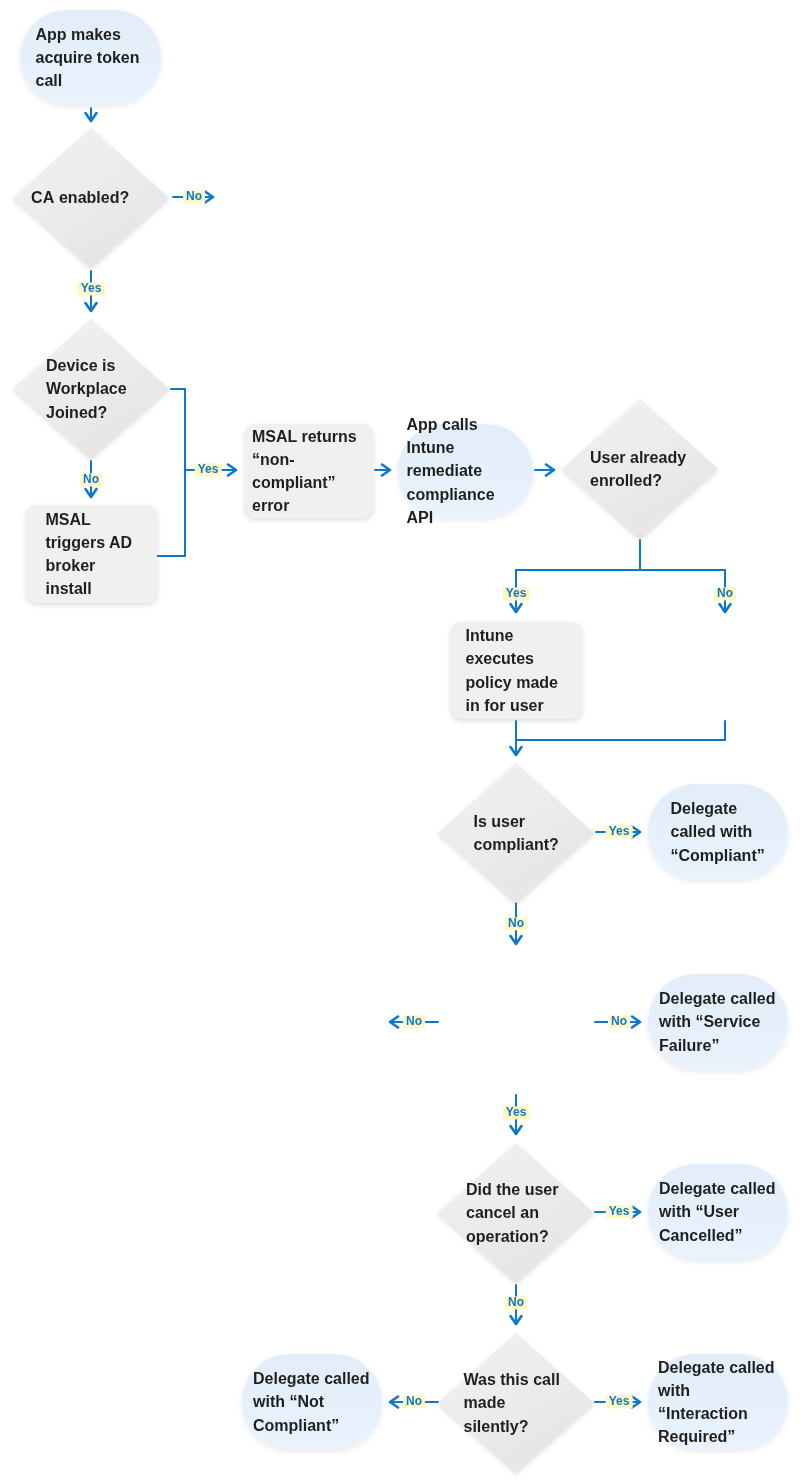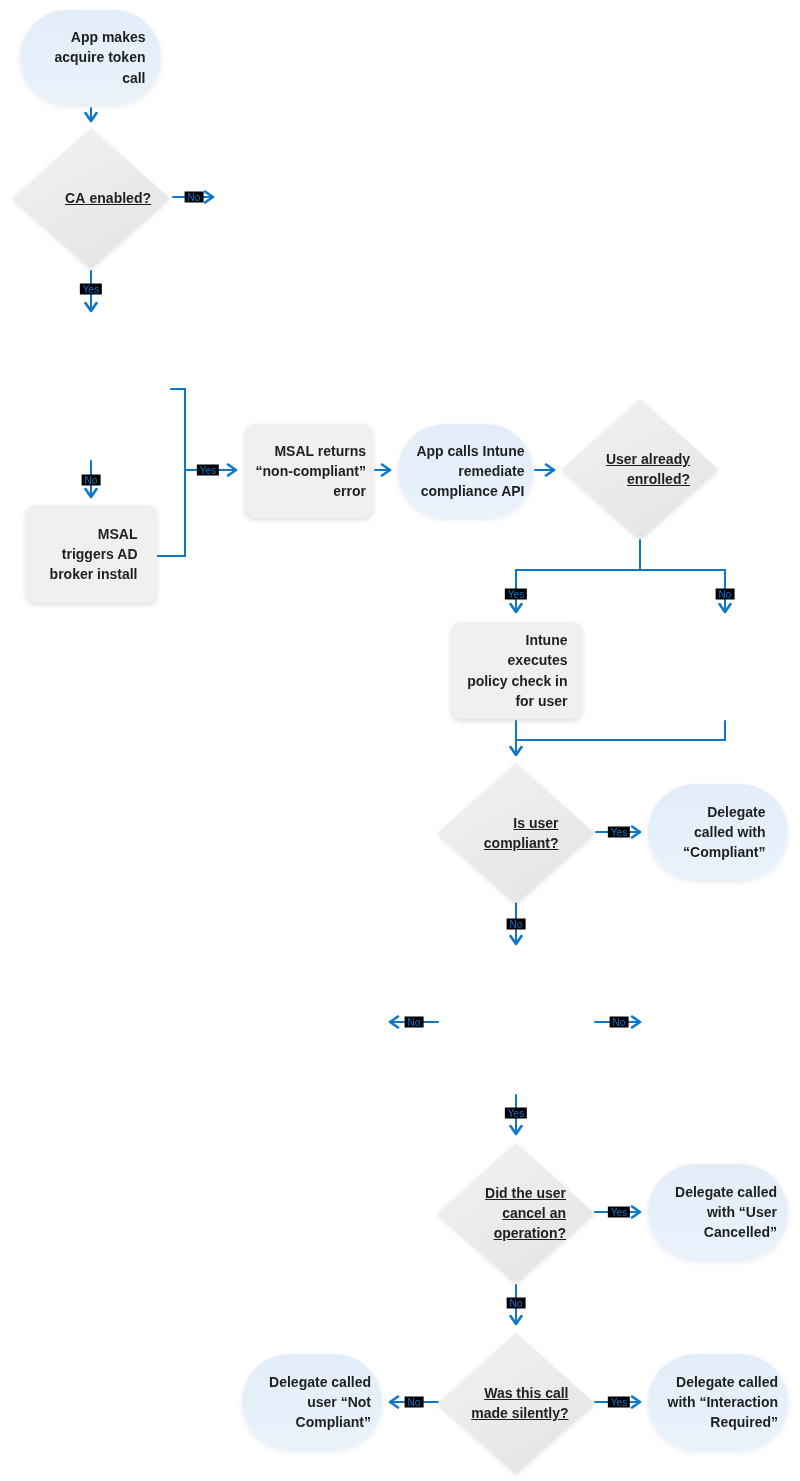--- a/index.html
+++ b/index.html
@@ -3,44 +3,44 @@
 <meta charset="utf-8">
 <style>
   html,body{margin:0;padding:0;background:#ffffff;}
   .canvas{
     position:relative;width:800px;height:1481px;background:#ffffff;overflow:hidden;
     font-family:"Liberation Sans","DejaVu Sans",sans-serif;
   }
   svg.edges{position:absolute;left:0;top:0;z-index:1;}
   .node{
     position:absolute;z-index:2;display:flex;align-items:center;justify-content:center;
-    text-align:right;color:#1f1f1f;font-size:14px;font-weight:bold;line-height:1.45;
+    text-align:left;color:#1f1f1f;font-size:16px;font-weight:bold;line-height:1.45;
   }
   .node .label{position:relative;z-index:2;}
   .ellipse{
     background:linear-gradient(180deg,#e2edf9 0%,#eaf3fc 100%);
     border-radius:48px;
     box-shadow:0 2px 5px rgba(120,140,160,0.18);
   }
   .rect{
     background:#f0f0ef;
     border-radius:10px;
     box-shadow:0 2px 5px rgba(130,130,130,0.28);
   }
-  .diamond{background:transparent;text-decoration:underline;}
+  .diamond{background:transparent;}
   .diamond-wrap{position:absolute;inset:0;filter:drop-shadow(0 2px 2px rgba(130,130,130,0.25));z-index:1;}
   .diamond-shape{
     position:absolute;inset:0;
     background:linear-gradient(150deg,#f0f0f0 15%,#e3e3e3 100%);
     clip-path:polygon(50% 0%,100% 50%,50% 100%,0% 50%);
   }
   .edge-label{
     position:absolute;z-index:3;transform:translate(-50%,-50%);
     color:#0d77cb;font-family:"Liberation Sans","DejaVu Sans",sans-serif;
-    font-size:10px;font-weight:normal;background:#000000;padding:0 3px;line-height:1.1;
+    font-size:12px;font-weight:bold;background:#fef9c3;padding:0 3px;line-height:1.1;
   }
   .ca-strong{font-weight:bold;letter-spacing:0.2px;}
 </style>
 </head>
 <body>
 
 <div class="canvas">
 
   <svg class="edges" width="800" height="1481" viewBox="0 0 800 1481">
     <defs>
@@ -79,20 +79,26 @@
   </div>
 
   <div class="node diamond" style="left:13px;top:128px;width:156px;height:140px">
     <div class="diamond-wrap">
         <div class="diamond-shape"></div>
       </div>
     <div class="label" style="width:120px"><b class="ca-strong">CA</b><span> enabled?</span></div>
   </div>
 
 
+  <div class="node diamond" style="left:13px;top:319px;width:156px;height:140px">
+    <div class="diamond-wrap">
+        <div class="diamond-shape"></div>
+      </div>
+    <div class="label" style="width:90px">Device is Workplace Joined?</div>
+  </div>
 
   <div class="node rect" style="left:245px;top:424px;width:128px;height:94px">
     <div class="label" style="width:114px">MSAL returns “non-compliant” error</div>
   </div>
 
   <div class="node rect" style="left:26px;top:505px;width:131px;height:98px">
     <div class="label" style="width:92px">MSAL triggers AD broker install</div>
   </div>
 
   <div class="node ellipse" style="left:398px;top:424px;width:135px;height:94px">
@@ -100,58 +106,61 @@
   </div>
 
   <div class="node diamond" style="left:562px;top:399px;width:156px;height:140px">
     <div class="diamond-wrap">
         <div class="diamond-shape"></div>
       </div>
     <div class="label" style="width:100px">User already enrolled?</div>
   </div>
 
   <div class="node rect" style="left:451px;top:622px;width:131px;height:97px">
-    <div class="label" style="width:102px">Intune executes policy check in for user</div>
+    <div class="label" style="width:102px">Intune executes policy made in for user</div>
   </div>
 
 
   <div class="node ellipse" style="left:648px;top:784px;width:140px;height:96px">
     <div class="label" style="width:95px">Delegate called with “Compliant”</div>
   </div>
 
   <div class="node diamond" style="left:438px;top:763px;width:156px;height:140px">
     <div class="diamond-wrap">
         <div class="diamond-shape"></div>
       </div>
     <div class="label" style="width:85px">Is user compliant?</div>
   </div>
 
 
 
+  <div class="node ellipse" style="left:648px;top:974px;width:140px;height:96px">
+    <div class="label" style="width:118px">Delegate called with “Service Failure”</div>
+  </div>
 
   <div class="node diamond" style="left:438px;top:1143px;width:156px;height:140px">
     <div class="diamond-wrap">
         <div class="diamond-shape"></div>
       </div>
     <div class="label" style="width:100px">Did the user cancel an operation?</div>
   </div>
 
   <div class="node ellipse" style="left:648px;top:1164px;width:140px;height:96px">
     <div class="label" style="width:118px">Delegate called with “User Cancelled”</div>
   </div>
 
   <div class="node diamond" style="left:438px;top:1333px;width:156px;height:140px">
     <div class="diamond-wrap">
         <div class="diamond-shape"></div>
       </div>
     <div class="label" style="width:105px">Was this call made silently?</div>
   </div>
 
   <div class="node ellipse" style="left:242px;top:1354px;width:140px;height:96px">
-    <div class="label" style="width:118px">Delegate called user “Not Compliant”</div>
+    <div class="label" style="width:118px">Delegate called with “Not Compliant”</div>
   </div>
 
   <div class="node ellipse" style="left:648px;top:1354px;width:140px;height:96px">
     <div class="label" style="width:120px">Delegate called with “Interaction Required”</div>
   </div>
 
   <span class="edge-label" style="left:194px;top:197px">No</span>
   <span class="edge-label" style="left:91px;top:289px">Yes</span>
   <span class="edge-label" style="left:91px;top:480px">No</span>
   <span class="edge-label" style="left:208px;top:470px">Yes</span>

